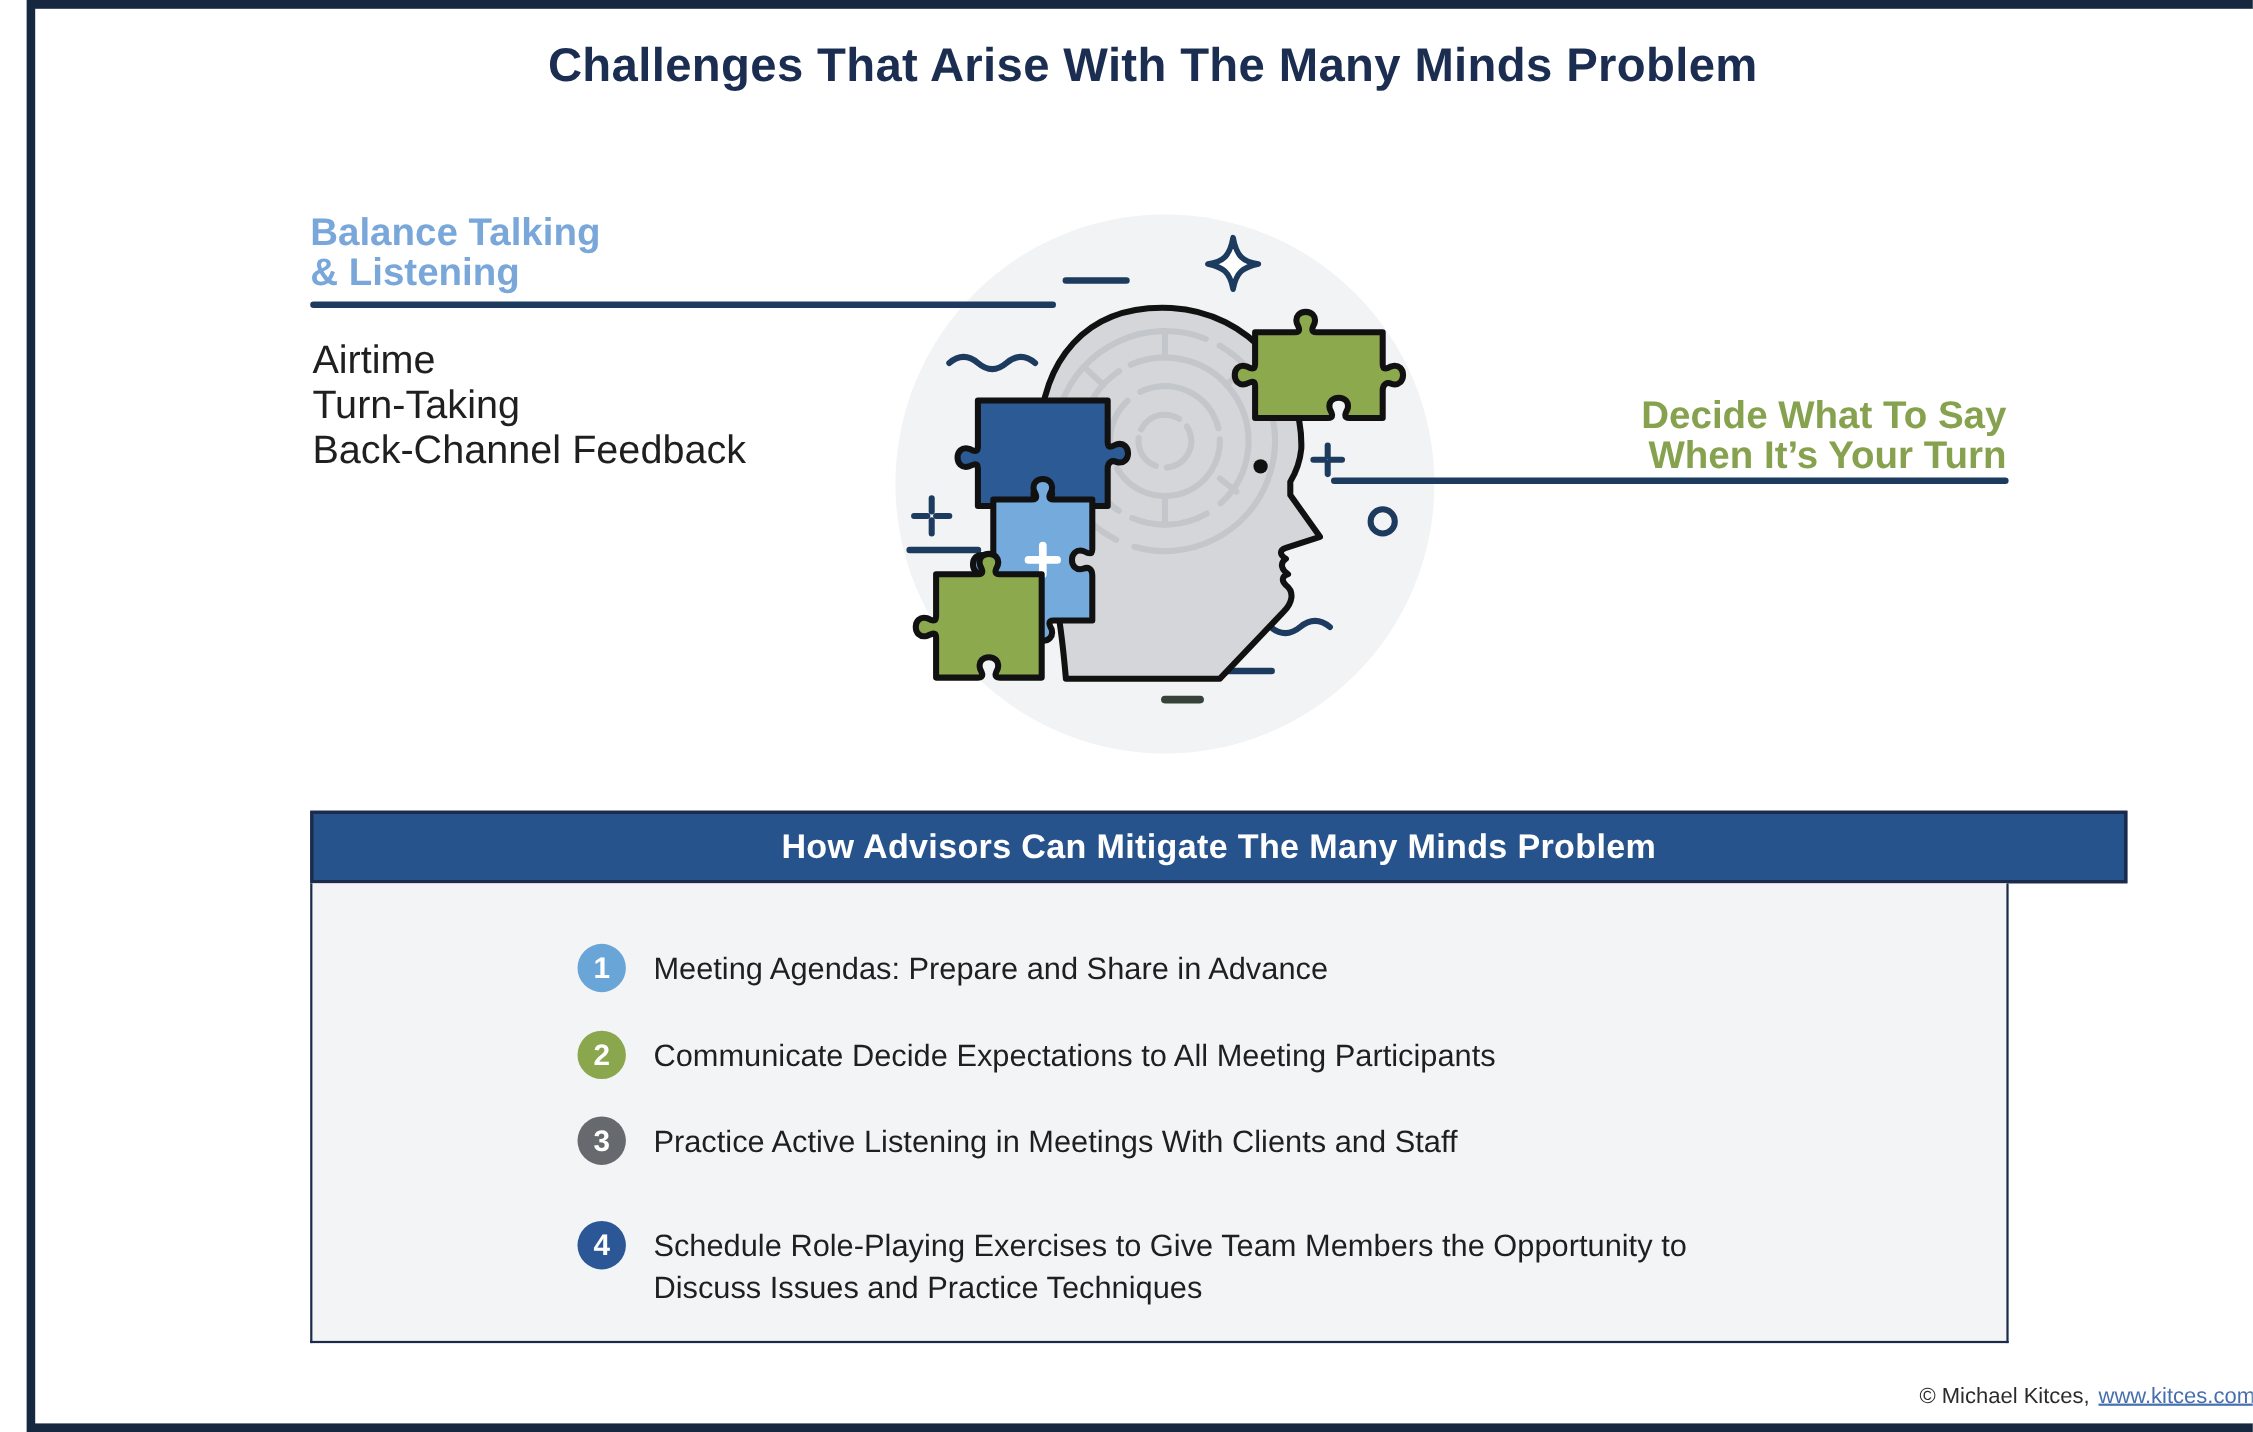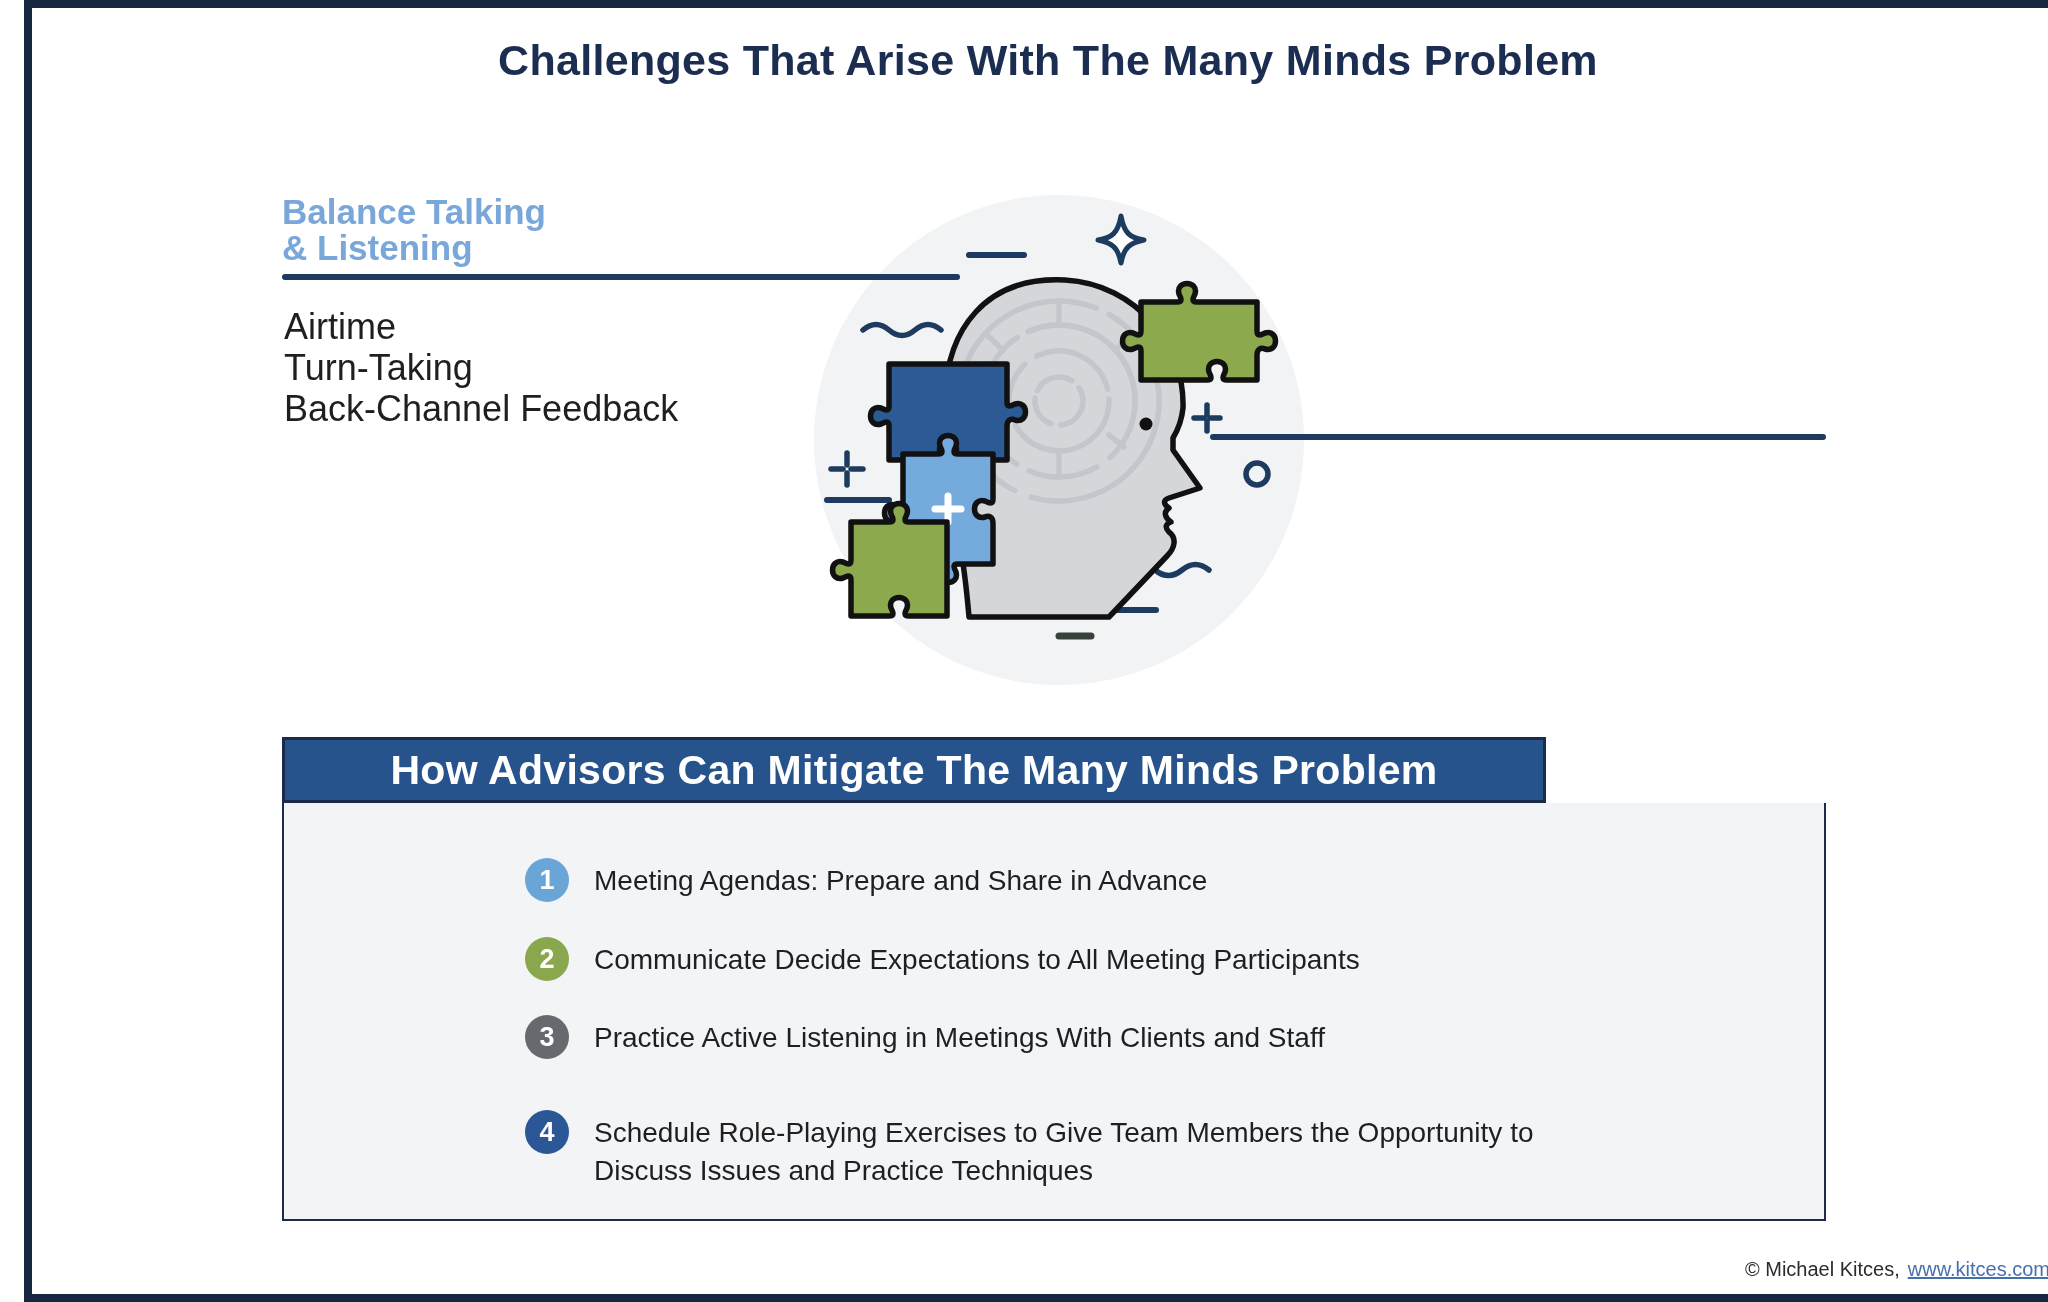--- a/index.html
+++ b/index.html
@@ -20,23 +20,23 @@
     font-size:35px;font-weight:bold;color:var(--heading_blue);line-height:36px;
   }
   .list-left{position:absolute;left:260px;top:306px;font-size:36px;color:var(--text);line-height:41px;}
   .co-right{
     position:absolute;right:248px;top:360px;text-align:right;
     font-size:35px;font-weight:bold;color:var(--heading_green);line-height:36px;
   }
   .list-right{position:absolute;right:248px;top:462px;text-align:right;font-size:28px;color:var(--text);line-height:42px;}
   .illustration{position:absolute;left:715px;top:150px;z-index:1;}
   .mit-header{
-    position:absolute;left:258px;top:737px;width:1264px;height:66px;box-sizing:border-box;
+    position:absolute;left:258px;top:737px;width:1652px;height:66px;box-sizing:border-box;
     background:var(--header_bar);border:3px solid var(--box_border);
-    color:var(--header_text);font-weight:bold;font-size:41px;
+    color:var(--header_text);font-weight:bold;font-size:31px;
     display:flex;align-items:center;justify-content:center;letter-spacing:.3px;
   }
   .mit-body{
     position:absolute;left:258px;top:803px;width:1544px;height:418px;box-sizing:border-box;
     background:var(--box_bg);border:2px solid var(--box_border);border-top:none;
   }
   .mit-row{position:absolute;left:501px;display:flex;align-items:flex-start;gap:25px;z-index:3;}
   .row1{top:858px}.row2{top:937px}.row3{top:1015px}.row4{top:1110px}
   .num{
     flex:0 0 auto;width:44px;height:44px;border-radius:50%;
@@ -130,20 +130,24 @@
     <div>Balance Talking</div>
     <div>&amp; Listening</div>
   </div>
   <div class="rule rule-left"></div>
   <div class="list-left">
     <div>Airtime</div>
     <div>Turn-Taking</div>
     <div>Back-Channel Feedback</div>
   </div>
 
+  <div class="co-right">
+    <div>Decide What To Say</div>
+    <div>When It’s Your Turn</div>
+  </div>
   <div class="rule rule-right"></div>
 
   <div class="mit-header">How Advisors Can Mitigate The Many Minds Problem</div>
   <div class="mit-body"></div>
 
   <div class="mit-row row1">
     <div class="num num1">1</div>
     <div class="mit-text">Meeting Agendas: Prepare and Share in Advance</div>
   </div>
   <div class="mit-row row2">

